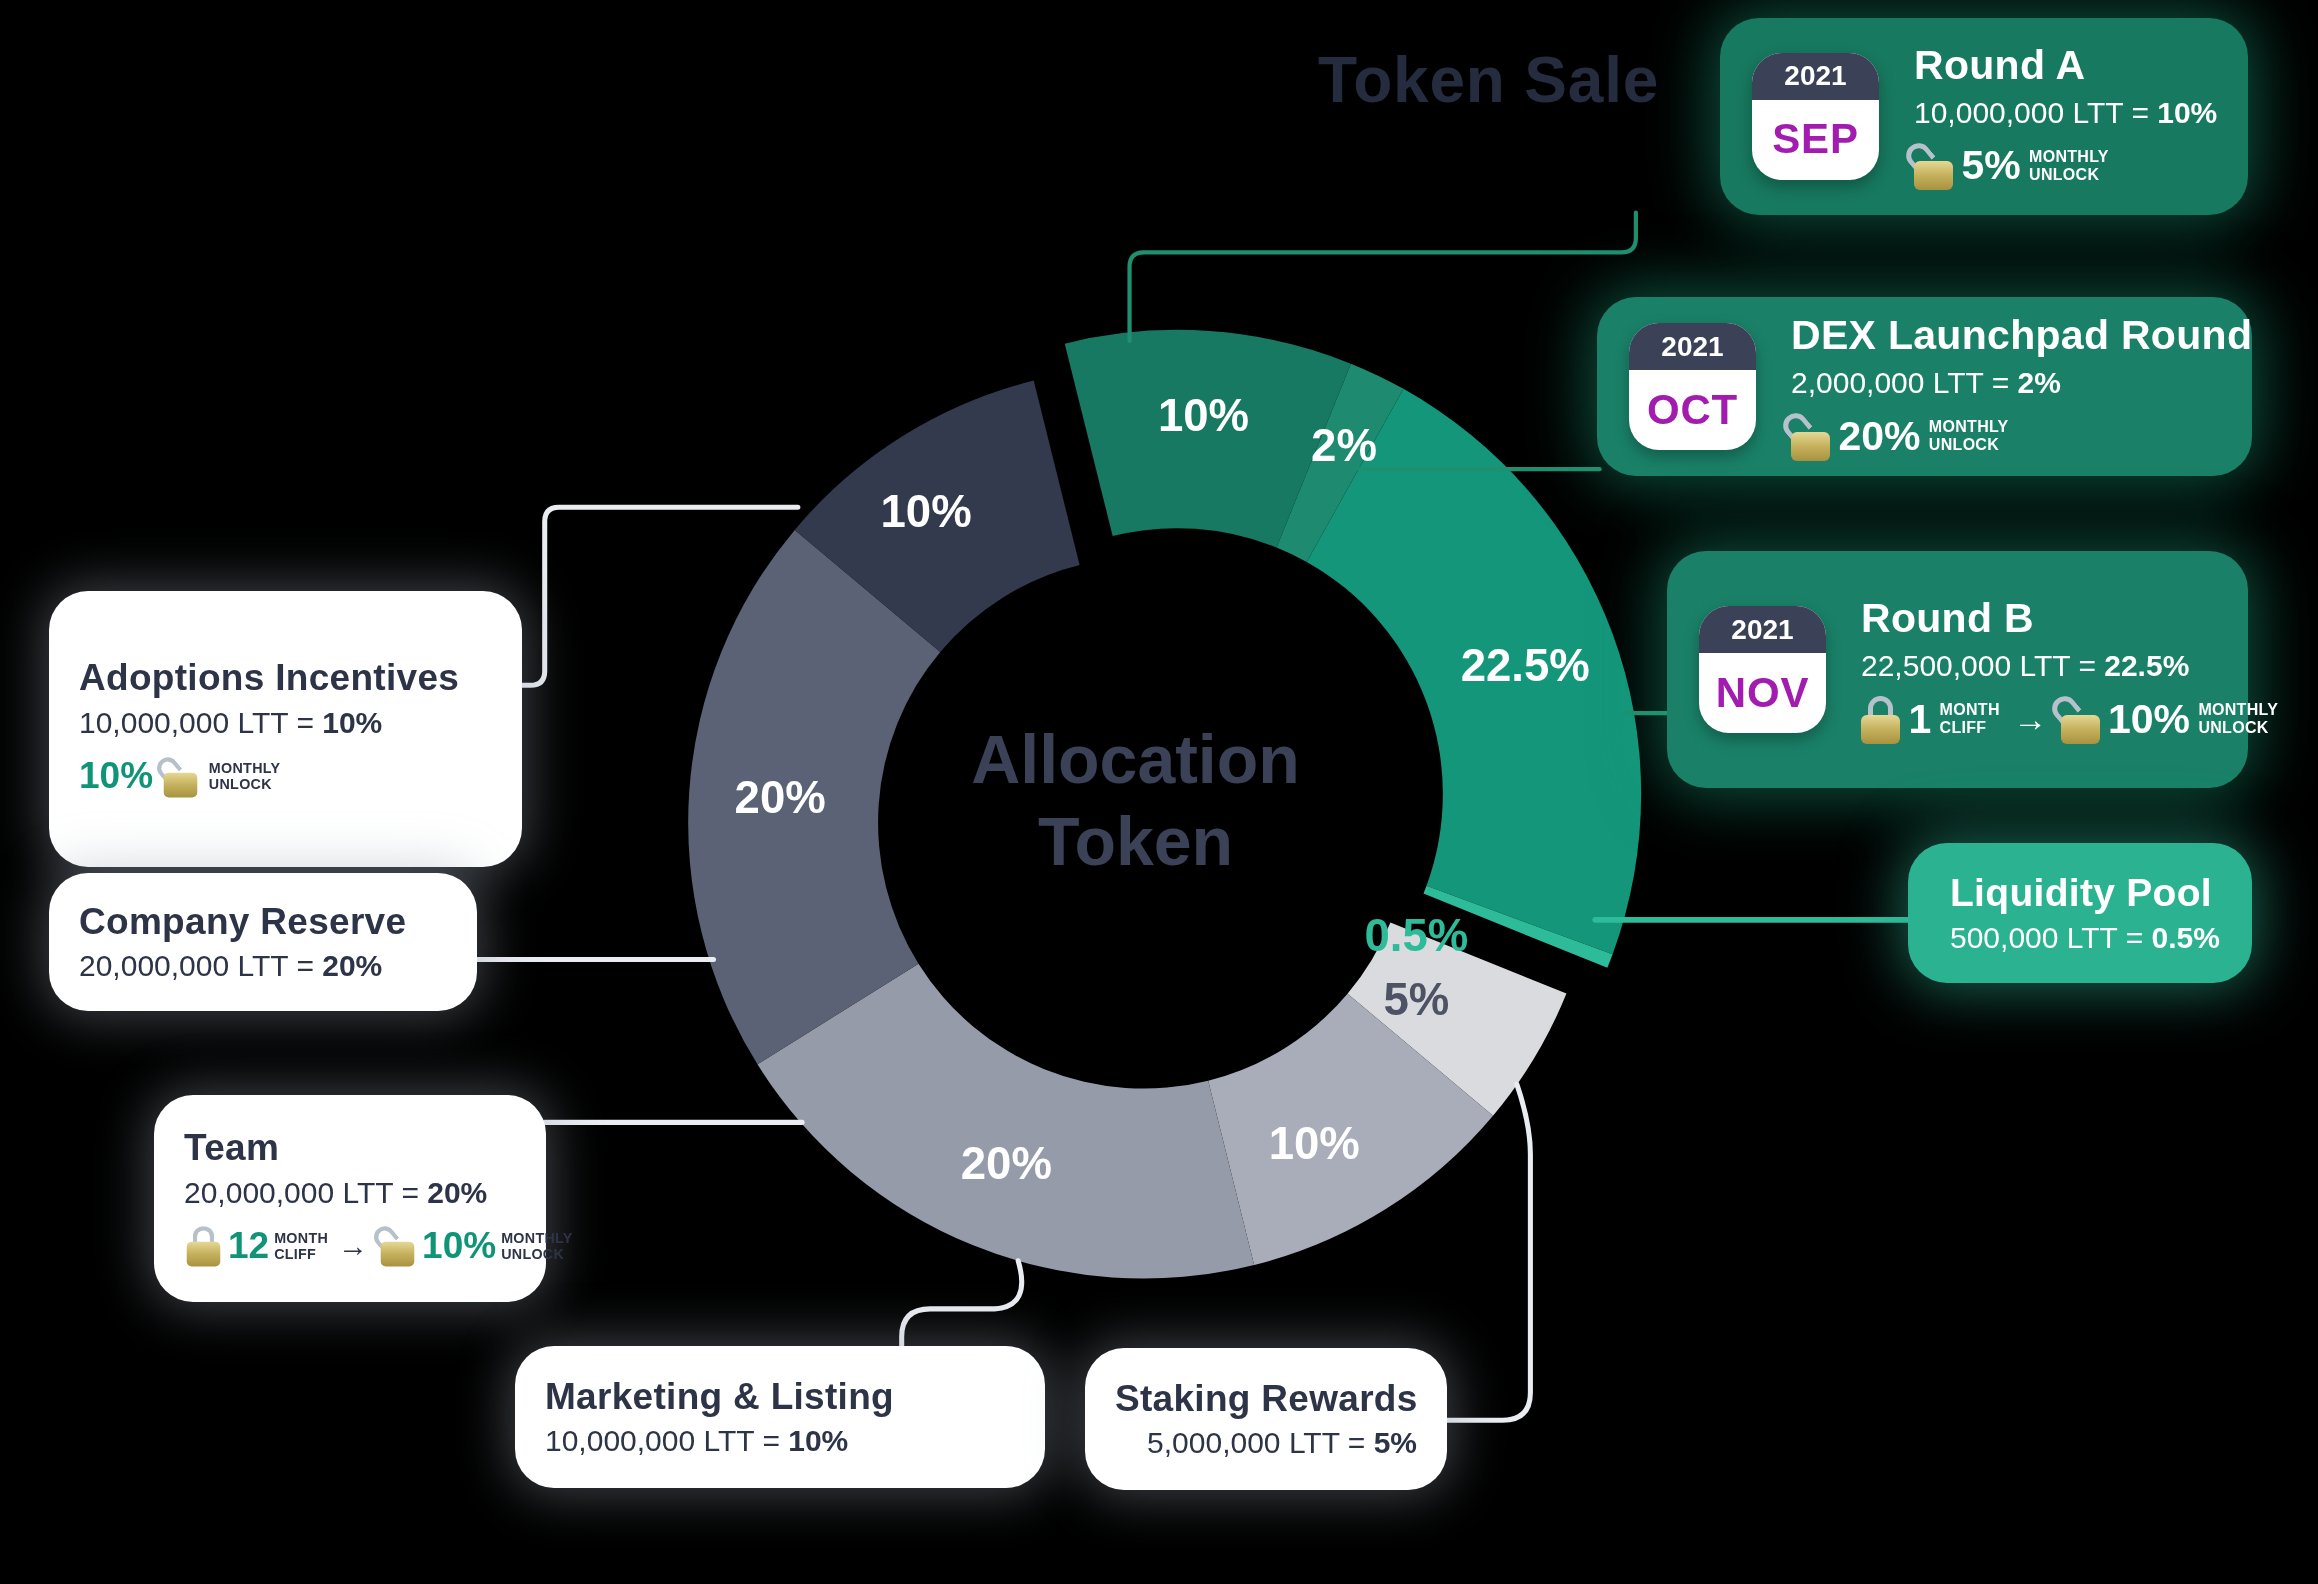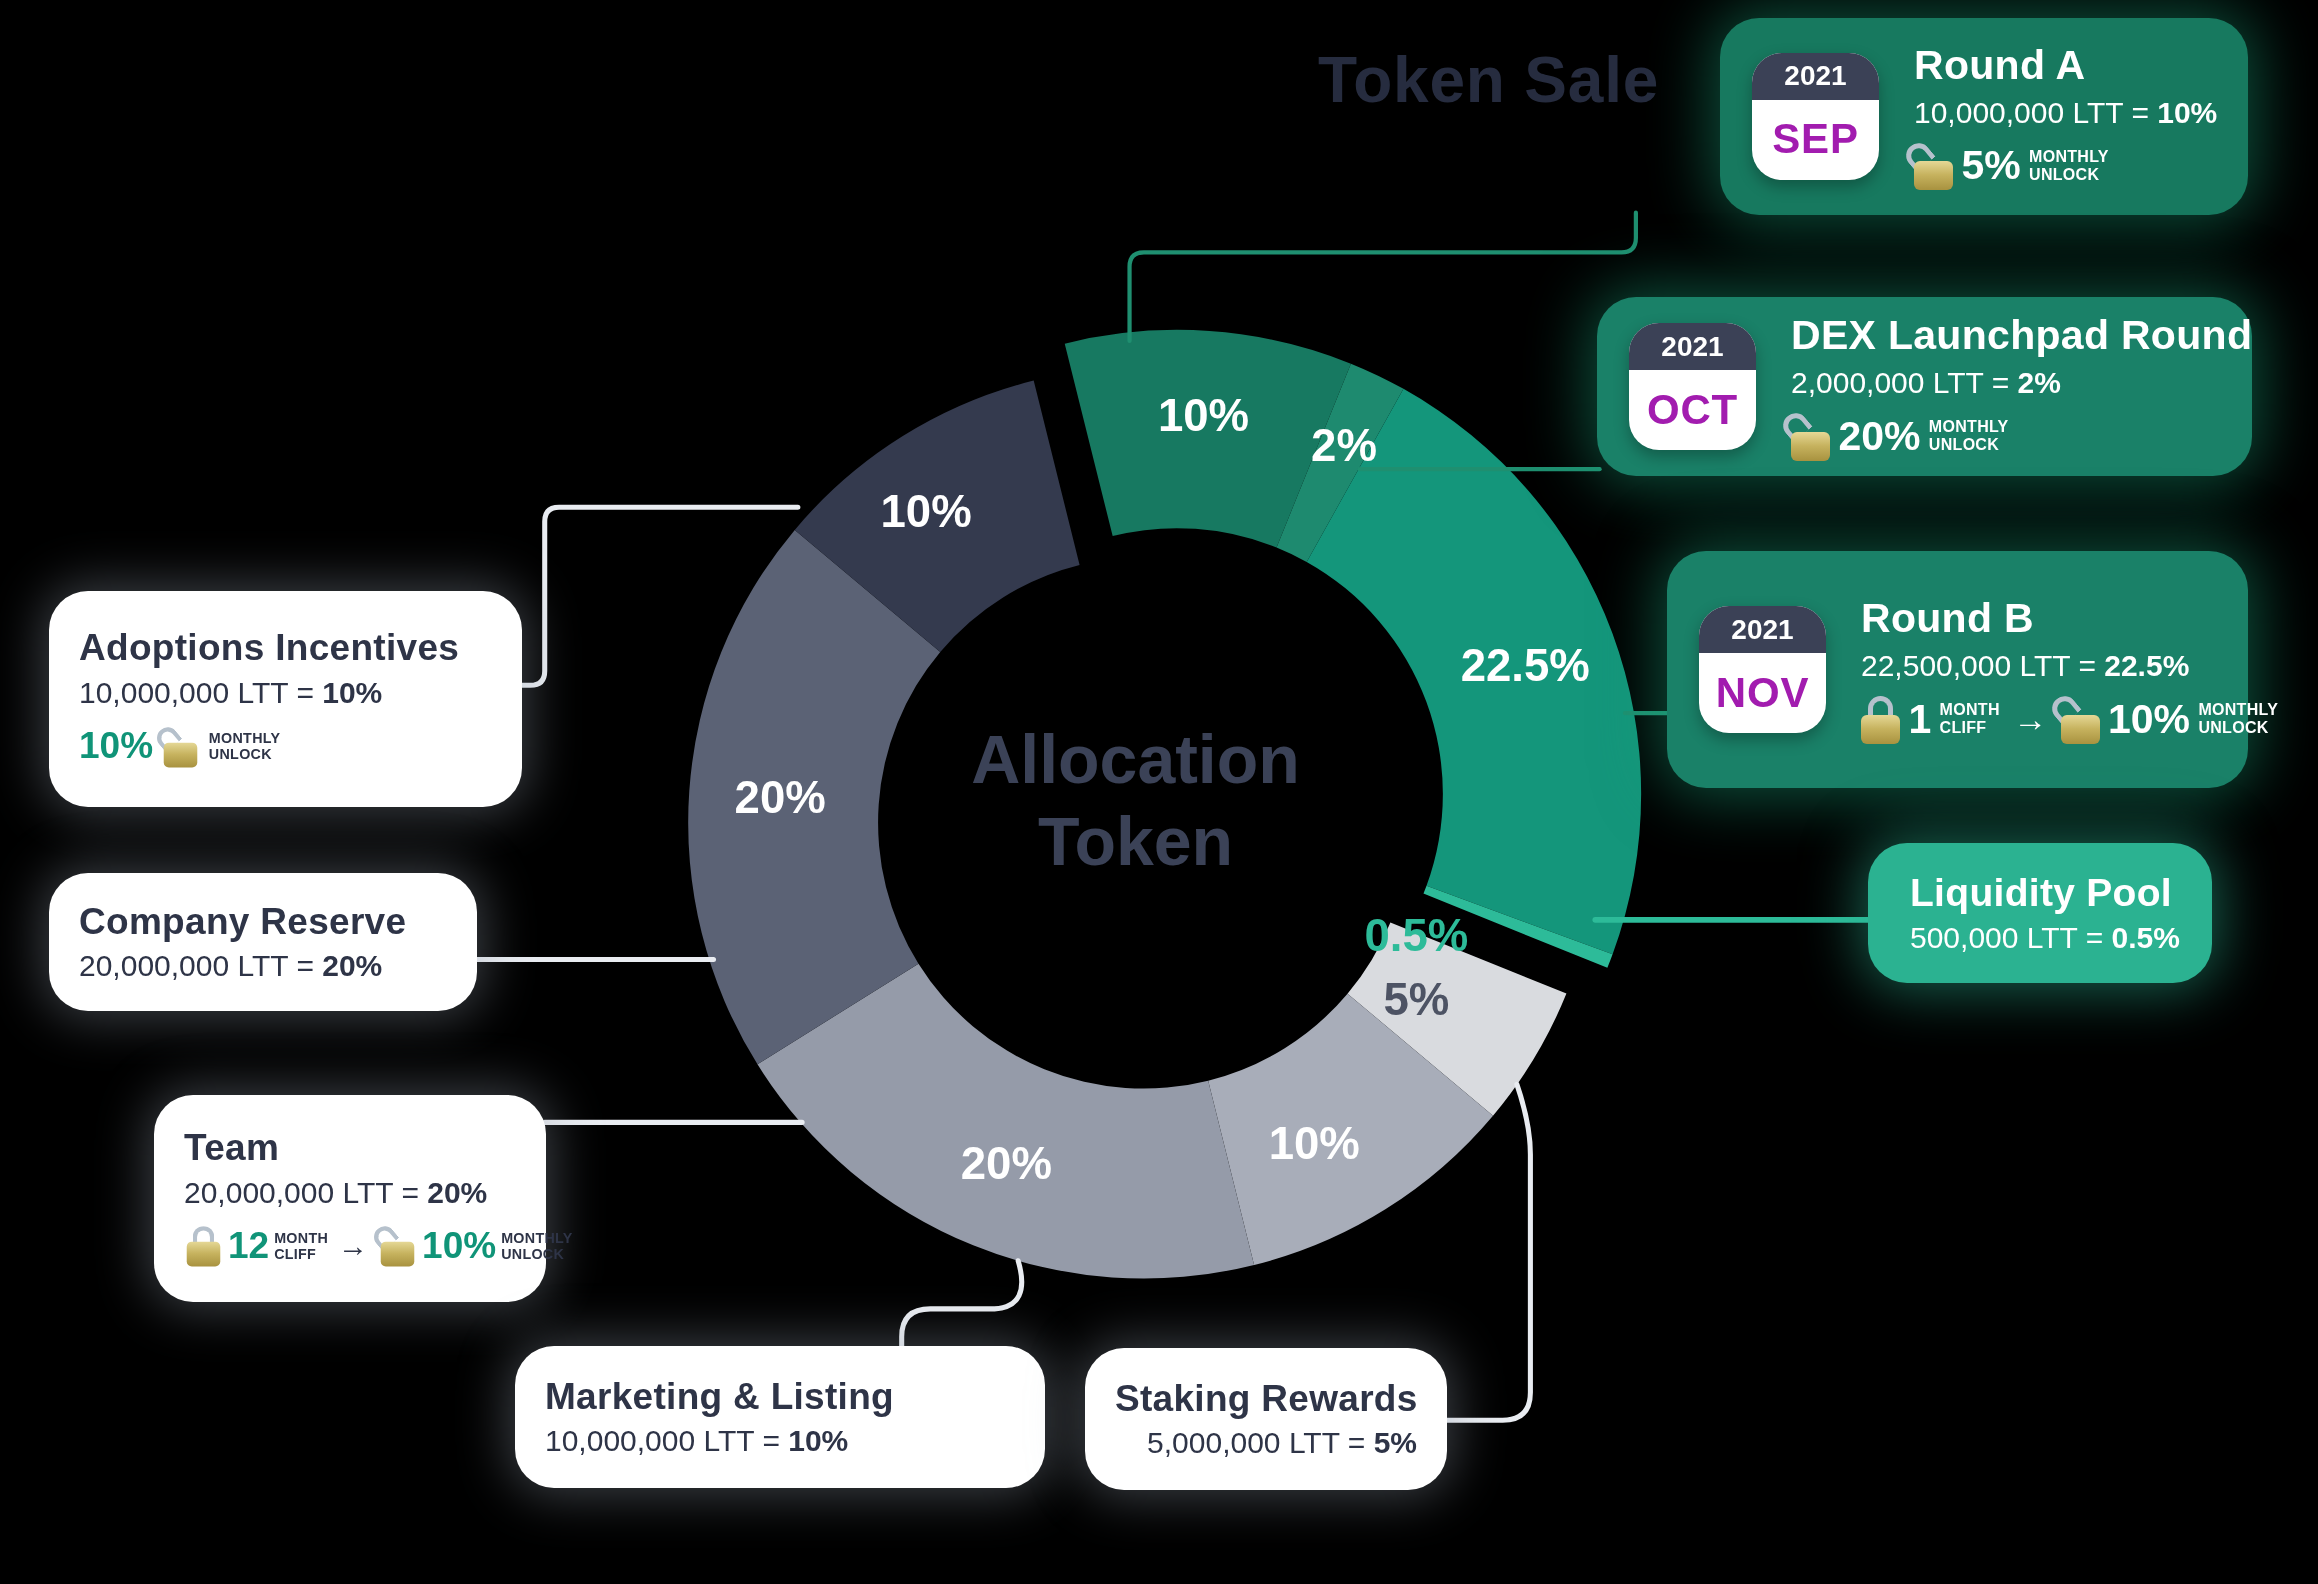--- a/index.html
+++ b/index.html
@@ -166,28 +166,28 @@
         <span class="lock open">
             <span class="sh"></span>
             <span class="bd"></span>
           </span>
         <span class="big-val">10%</span>
         <span class="stack"><span>MONTHLY</span><br><span>UNLOCK</span></span>
       </div>
     </div>
   </div>
 
-  <div class="card teal sale-card" style="left:1868px;top:843px;width:344px;height:140px;padding:13px 42px;">
+  <div class="card teal sale-card" style="left:1908px;top:843px;width:344px;height:140px;padding:13px 42px;">
     <div class="txt">
       <div class="c-title">Liquidity Pool</div>
       <div class="c-amount"><span>500,000 LTT =</span> <b>0.5%</b></div>
     </div>
   </div>
 
-  <div class="card white alloc-card" style="left:49px;top:591px;width:473px;height:216px;">
+  <div class="card white alloc-card" style="left:49px;top:591px;width:473px;height:276px;">
     <div class="txt">
       <div class="c-title">Adoptions Incentives</div>
       <div class="c-amount"><span>10,000,000 LTT =</span> <b>10%</b></div>
       <div class="lockrow">
         <span class="big-val">10%</span>
         <span class="lock open">
             <span class="sh"></span>
             <span class="bd"></span>
           </span>
         <span class="stack"><span>MONTHLY</span><br><span>UNLOCK</span></span>

